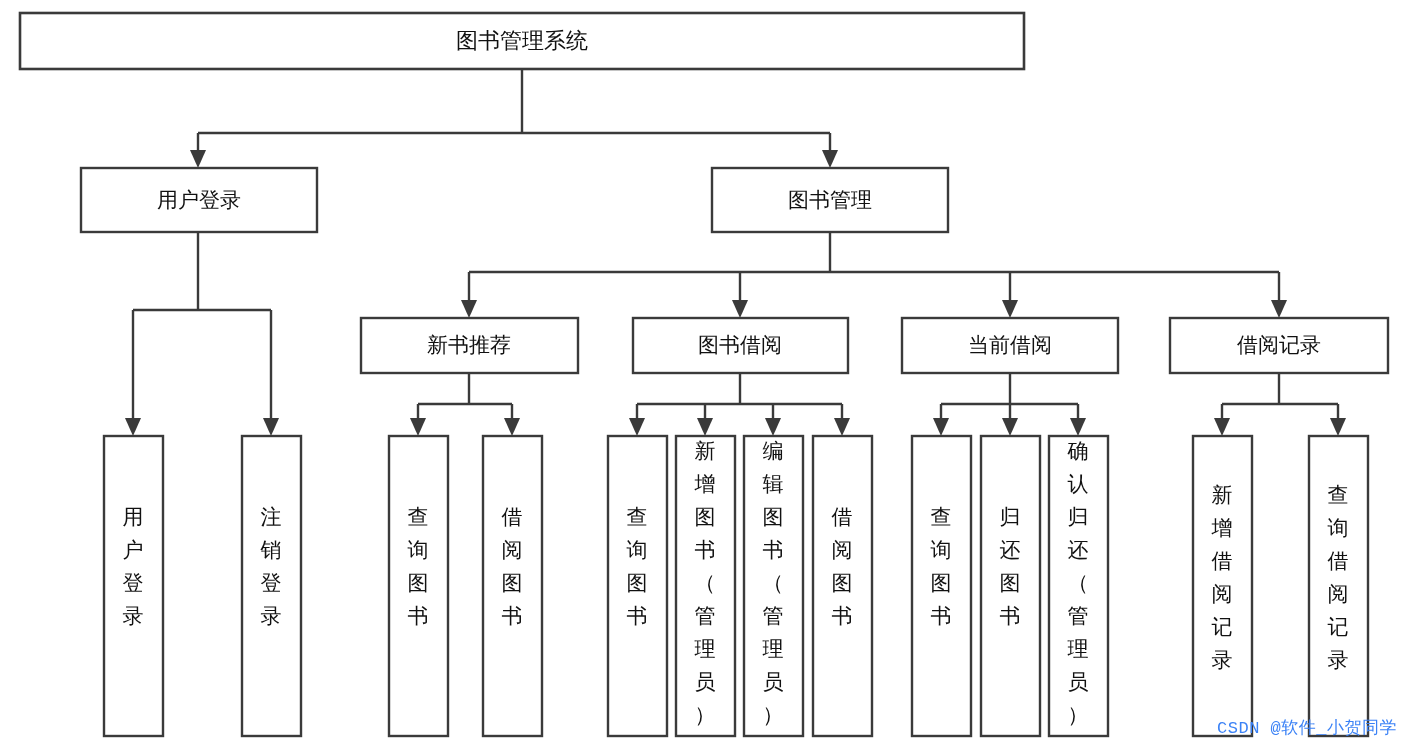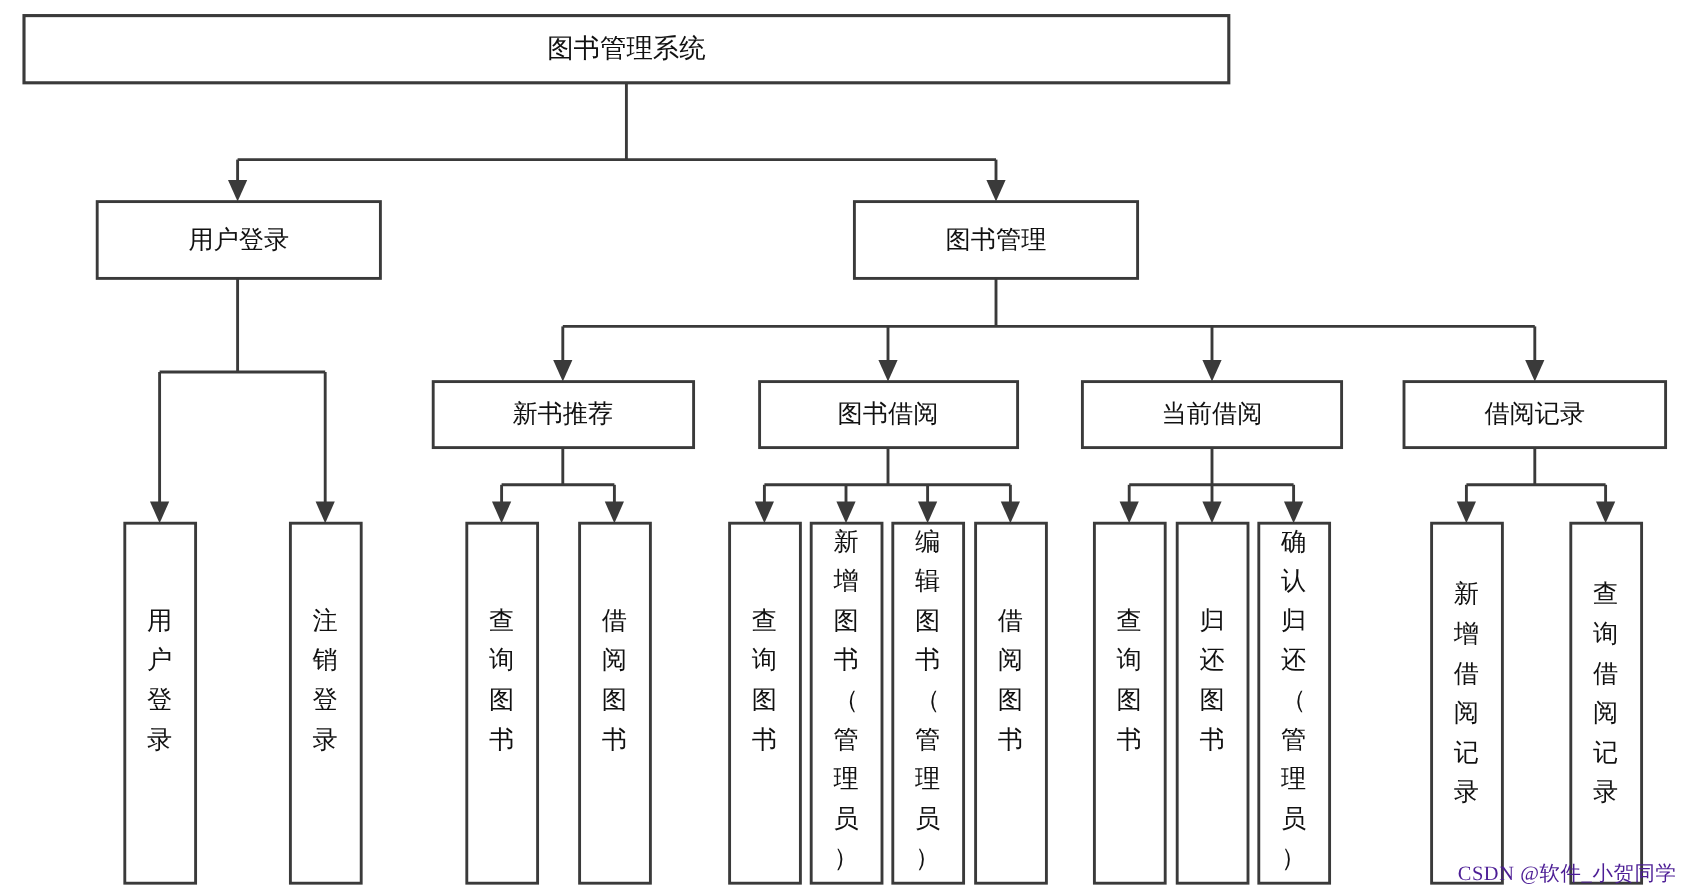--- a/index.html
+++ b/index.html
@@ -57,23 +57,23 @@
     stroke-linecap: butt;
   }
   .arrow-head {
     fill: #3a3a3a;
     stroke: none;
   }
   .watermark {
     position: absolute;
     right: 8px;
     bottom: 8px;
-    font-family: Liberation Serif, serif;
+    font-family: Liberation Mono, monospace;
     font-size: 17px;
-    color: #4c1d95;
+    color: #3b82f6;
     letter-spacing: 0.5px;
     white-space: nowrap;
     pointer-events: none;
   }
 </style>
 </head>
 <body>
 
 <div id="diagram-root">
   <svg id="flow" viewBox="0 0 1405 747" xmlns="http://www.w3.org/2000/svg">

